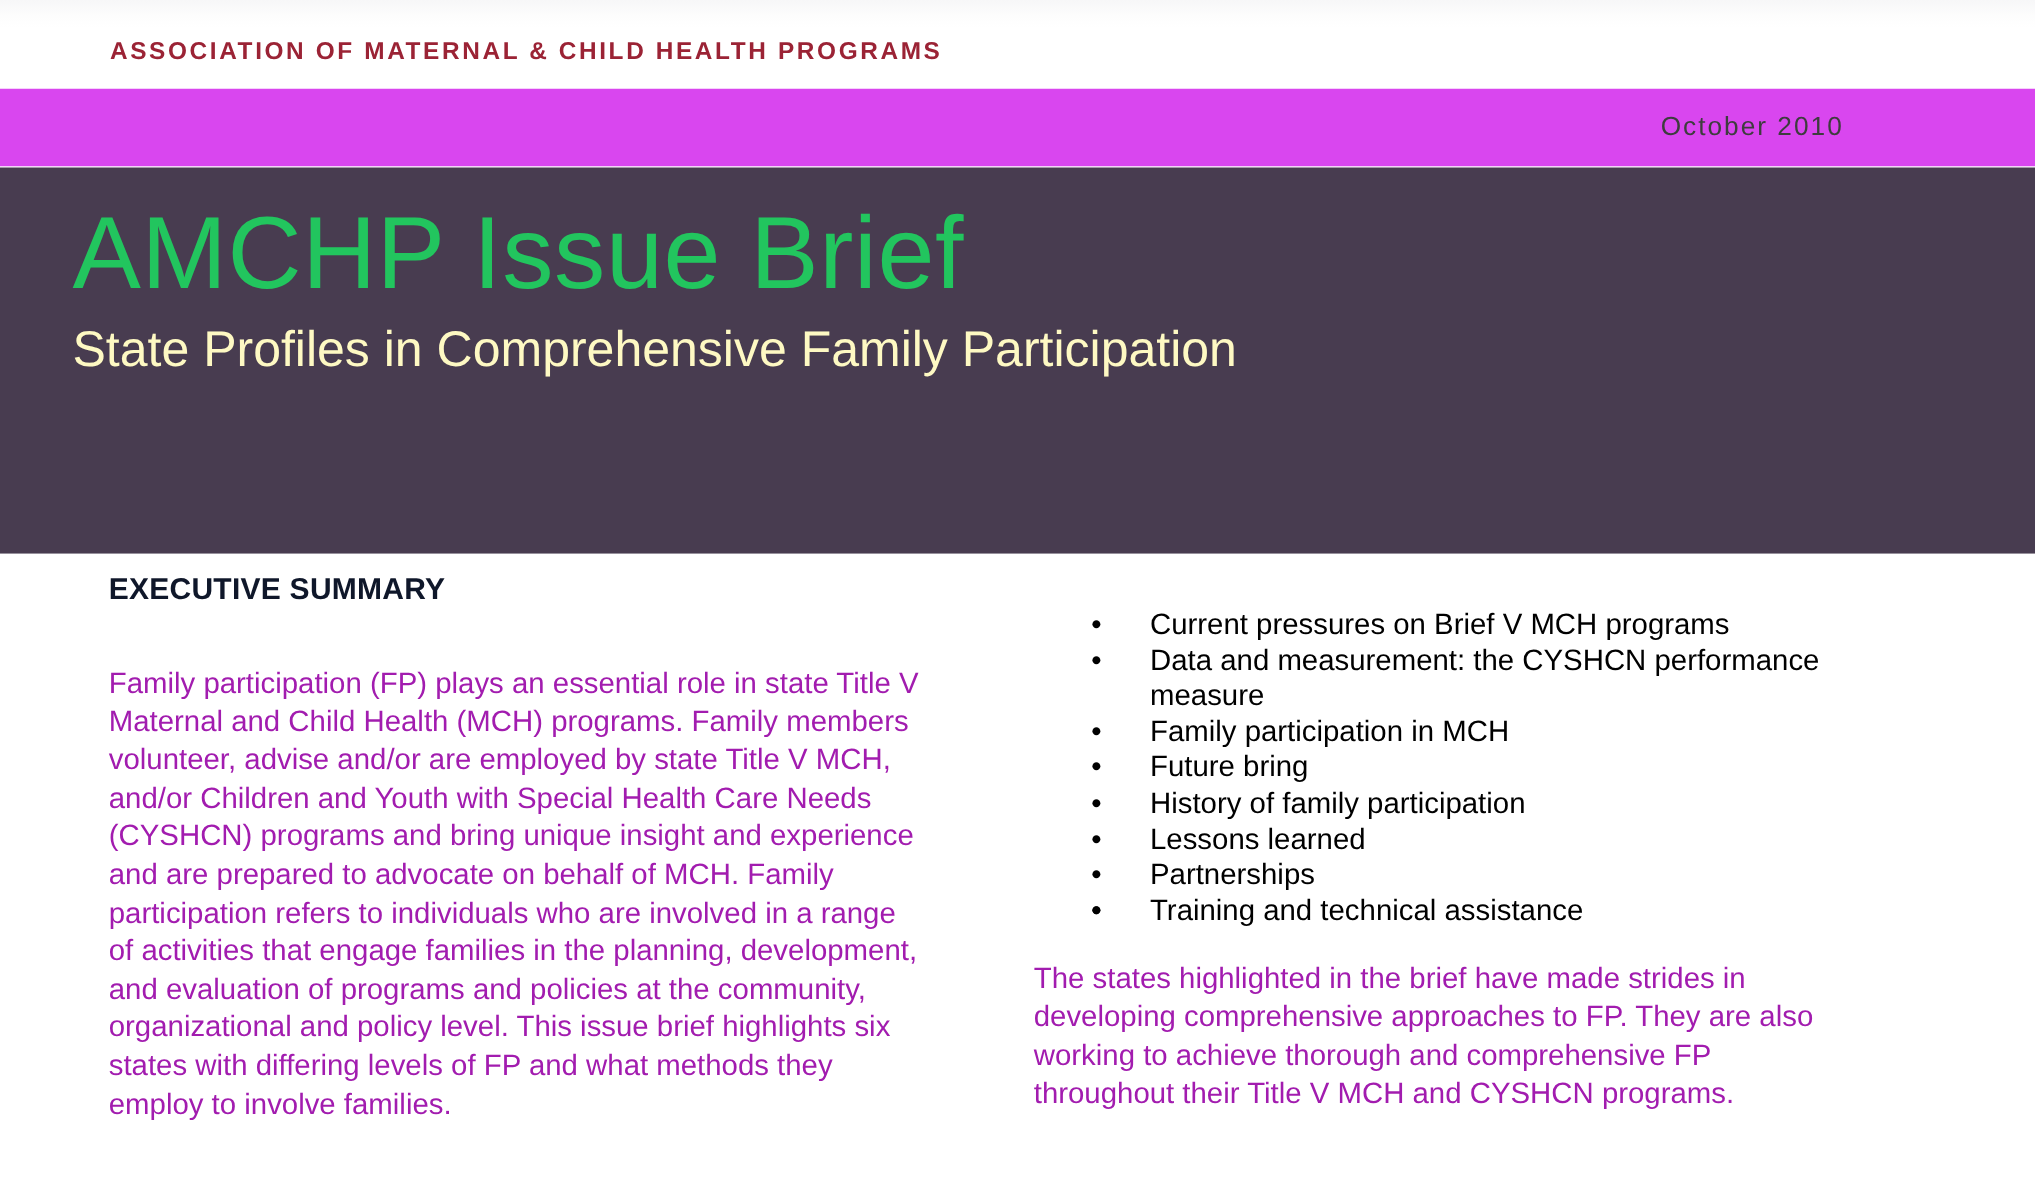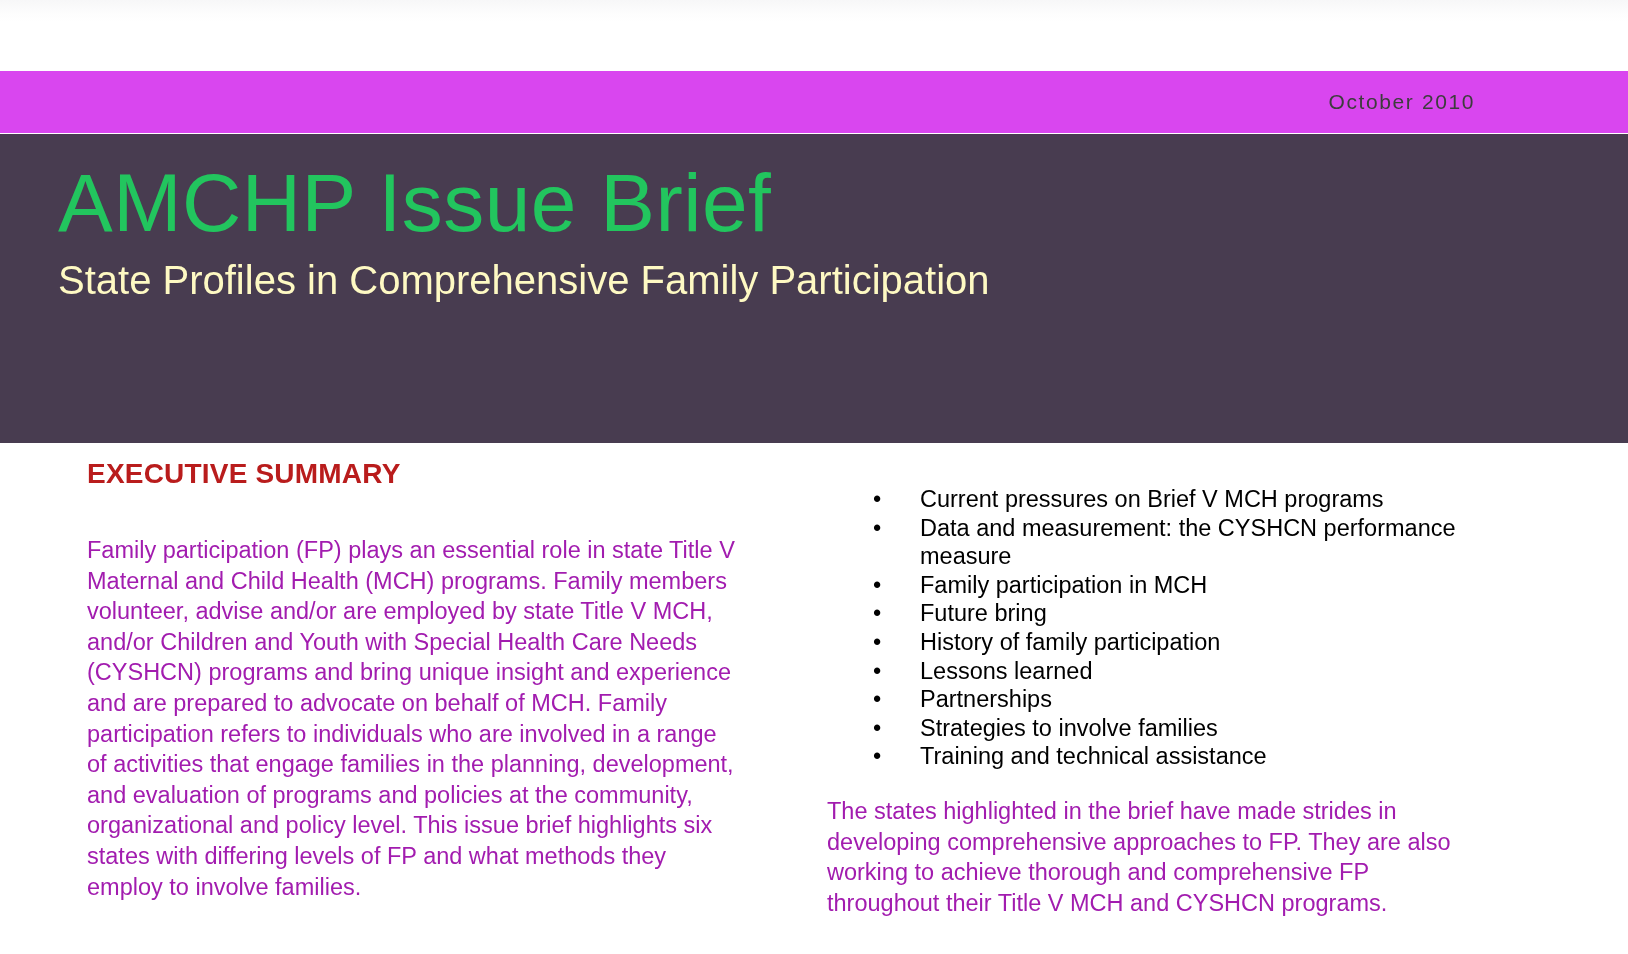--- a/index.html
+++ b/index.html
@@ -122,23 +122,23 @@
     position: absolute;
     left: 827px;
     top: 0;
     width: 660px;
   }
 
   .section-heading {
     margin: 0;
     padding: 0;
     font-family: "Liberation Sans Narrow", "Liberation Sans", sans-serif;
-    font-size: 28px;
+    font-size: 24px;
     font-weight: bold;
-    color: #b91c1c;
+    color: #0f172a;
     letter-spacing: 0.2px;
     line-height: 1;
     padding-top: 17px;
   }
 
   .body-para {
     margin: 0;
     font-size: 23.5px;
     line-height: 30.6px;
     color: #a21caf;
@@ -176,20 +176,23 @@
     width: 660px;
   }
 </style>
 </head>
 <body>
 
 <div class="page">
 
   <div class="top-gradient"></div>
 
+  <div class="masthead">
+    <div class="org-name">ASSOCIATION OF MATERNAL &amp; CHILD HEALTH PROGRAMS</div>
+  </div>
 
   <div class="date-bar">
     <div class="date-text">October 2010</div>
   </div>
 
   <div class="banner">
     <div class="banner-title">AMCHP Issue Brief</div>
     <div class="banner-subtitle">State Profiles in Comprehensive Family Participation</div>
   </div>
 
@@ -202,20 +205,20 @@
 
     <div class="col-right">
       <ul class="toc-list" id="topics-list">
           <li class="toc-item"><span class="bullet">•</span><span>Current pressures on Brief V MCH programs</span></li>
           <li class="toc-item"><span class="bullet">•</span><span>Data and measurement: the CYSHCN performance measure</span></li>
           <li class="toc-item"><span class="bullet">•</span><span>Family participation in MCH</span></li>
           <li class="toc-item"><span class="bullet">•</span><span>Future bring</span></li>
           <li class="toc-item"><span class="bullet">•</span><span>History of family participation</span></li>
           <li class="toc-item"><span class="bullet">•</span><span>Lessons learned</span></li>
           <li class="toc-item"><span class="bullet">•</span><span>Partnerships</span></li>
-          <li class="toc-item"><span class="bullet">•</span><span>Strategies to involve families</span></li>
+          <li class="toc-item"><span class="bullet">•</span></li>
           <li class="toc-item"><span class="bullet">•</span><span>Training and technical assistance</span></li>
         </ul>
       <p class="body-para trailing-para">The states highlighted in the brief have made strides in developing comprehensive approaches to FP. They are also working to achieve thorough and comprehensive FP throughout their Title V MCH and CYSHCN programs.</p>
     </div>
 
   </div>
 </div>
 
 </body></html>

